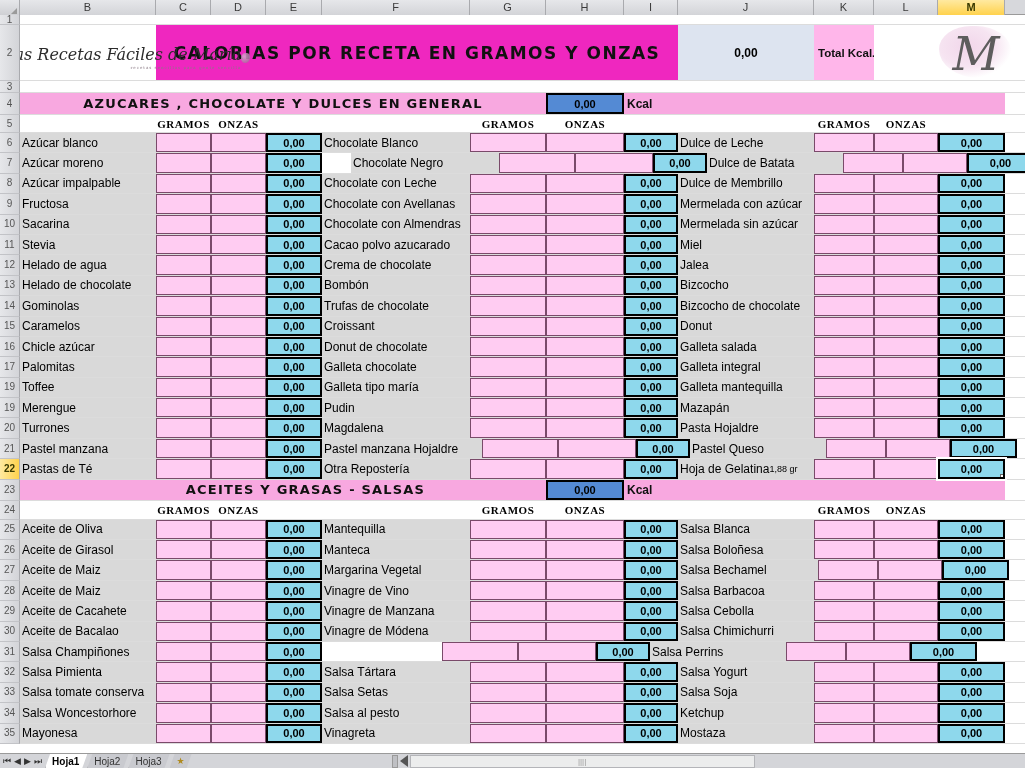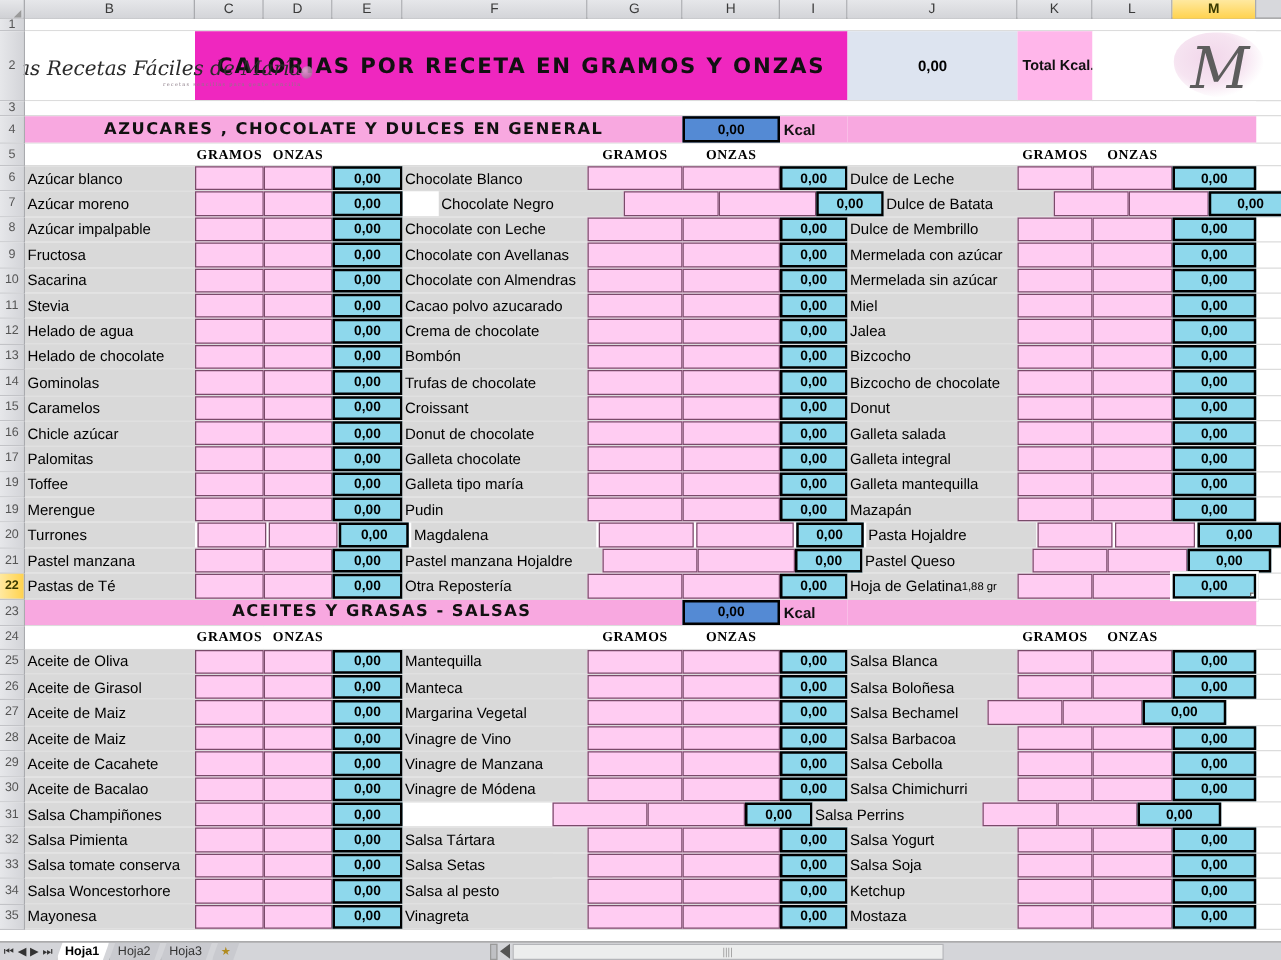--- a/index.html
+++ b/index.html
@@ -586,21 +586,21 @@
         <div class="cell bluein" style="width: 56px;">0,00</div>
         <div class="cell name" style="width: 148px;">Pudin</div>
         <div class="cell pinkin" style="width: 76px;"></div>
         <div class="cell pinkin" style="width: 78px;"></div>
         <div class="cell bluein" style="width: 54px;">0,00</div>
         <div class="cell name" style="width: 136px;">Mazapán</div>
         <div class="cell pinkin" style="width: 60px;"></div>
         <div class="cell pinkin" style="width: 64px;"></div>
         <div class="cell bluein" style="width: 67px;">0,00</div>
       </div>
-      <div class="row" style="height: 20.4px; justify-content: space-between;">
+      <div class="row" style="height: 20.4px;">
         <div class="cell name" style="width: 136px;">Turrones</div>
         <div class="cell pinkin" style="width: 55px;"></div>
         <div class="cell pinkin" style="width: 55px;"></div>
         <div class="cell bluein" style="width: 56px;">0,00</div>
         <div class="cell name" style="width: 148px;">Magdalena</div>
         <div class="cell pinkin" style="width: 76px;"></div>
         <div class="cell pinkin" style="width: 78px;"></div>
         <div class="cell bluein" style="width: 54px;">0,00</div>
         <div class="cell name" style="width: 136px;">Pasta Hojaldre</div>
         <div class="cell pinkin" style="width: 60px;"></div>
@@ -685,21 +685,21 @@
       </div>
       <div class="row" style="height: 20.4px;">
         <div class="cell name" style="width: 136px;">Aceite de Maiz</div>
         <div class="cell pinkin" style="width: 55px;"></div>
         <div class="cell pinkin" style="width: 55px;"></div>
         <div class="cell bluein" style="width: 56px;">0,00</div>
         <div class="cell name" style="width: 148px;">Margarina Vegetal</div>
         <div class="cell pinkin" style="width: 76px;"></div>
         <div class="cell pinkin" style="width: 78px;"></div>
         <div class="cell bluein" style="width: 54px;">0,00</div>
-        <div class="cell name" style="width: 112px;">Salsa Bechamel</div>
+        <div class="cell name" style="width: 140px;">Salsa Bechamel</div>
         <div class="cell pinkin" style="width: 60px;"></div>
         <div class="cell pinkin" style="width: 64px;"></div>
         <div class="cell bluein" style="width: 67px;">0,00</div>
       </div>
       <div class="row" style="height: 20.4px;">
         <div class="cell name" style="width: 136px;">Aceite de Maiz</div>
         <div class="cell pinkin" style="width: 55px;"></div>
         <div class="cell pinkin" style="width: 55px;"></div>
         <div class="cell bluein" style="width: 56px;">0,00</div>
         <div class="cell name" style="width: 148px;">Vinagre de Vino</div>

